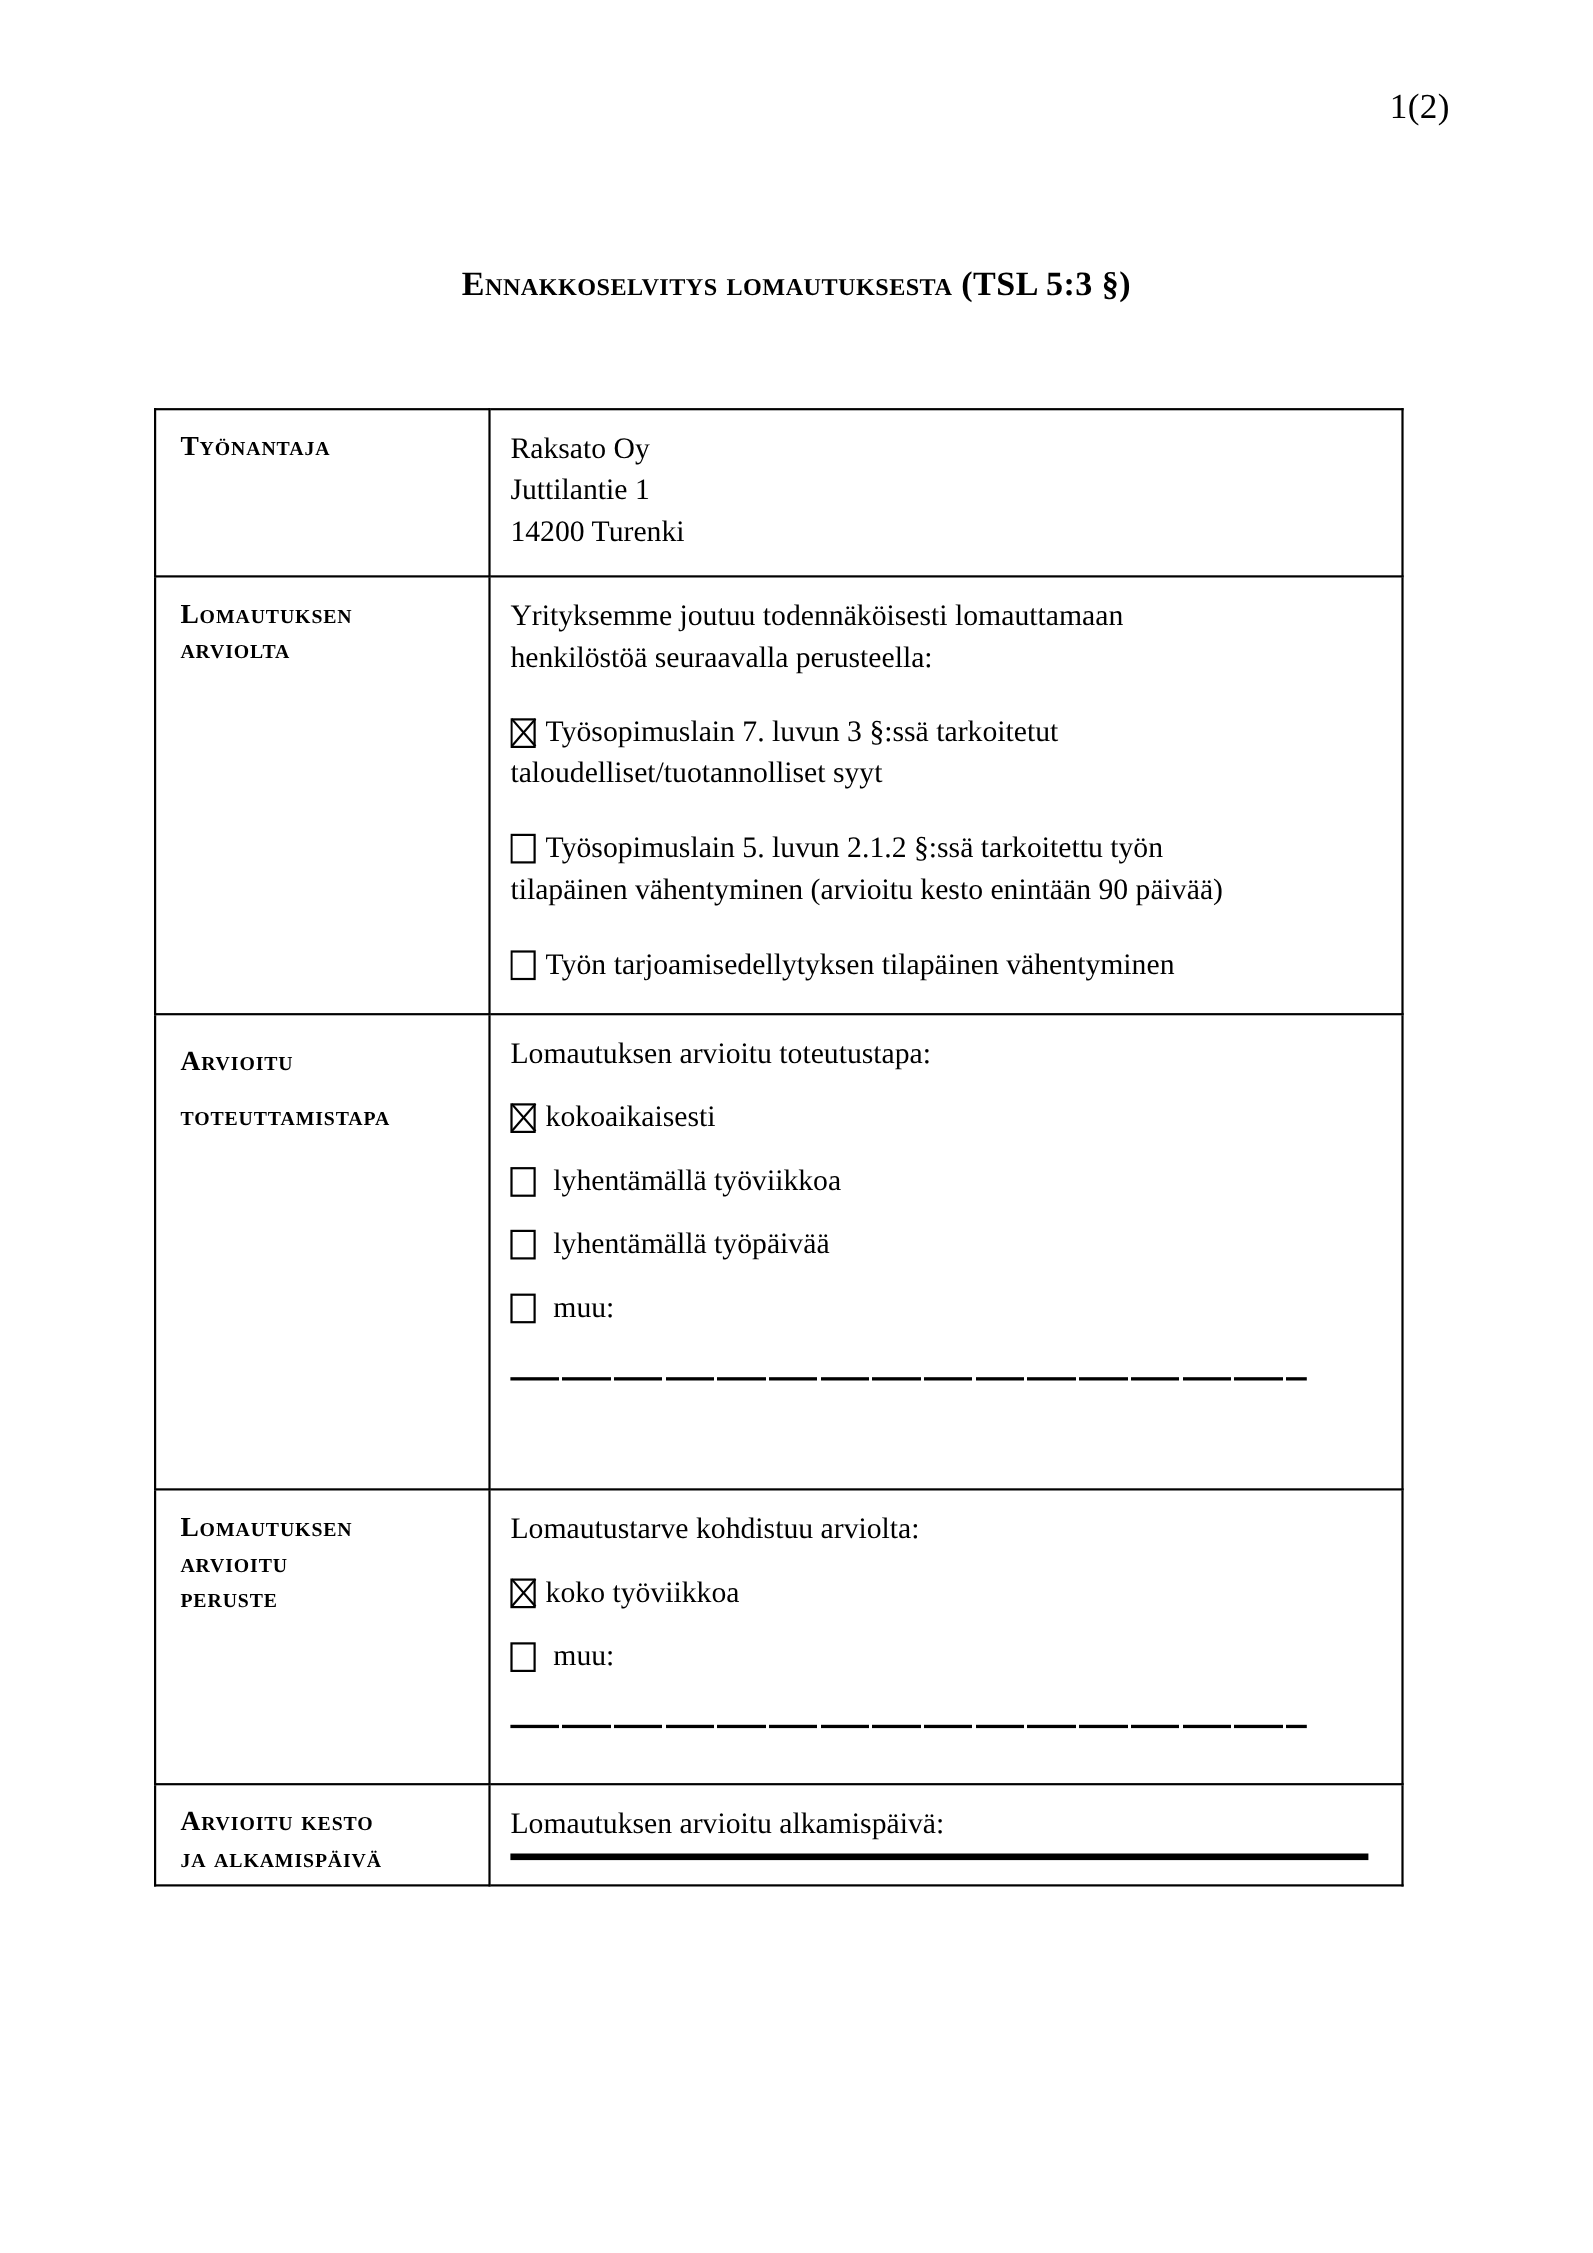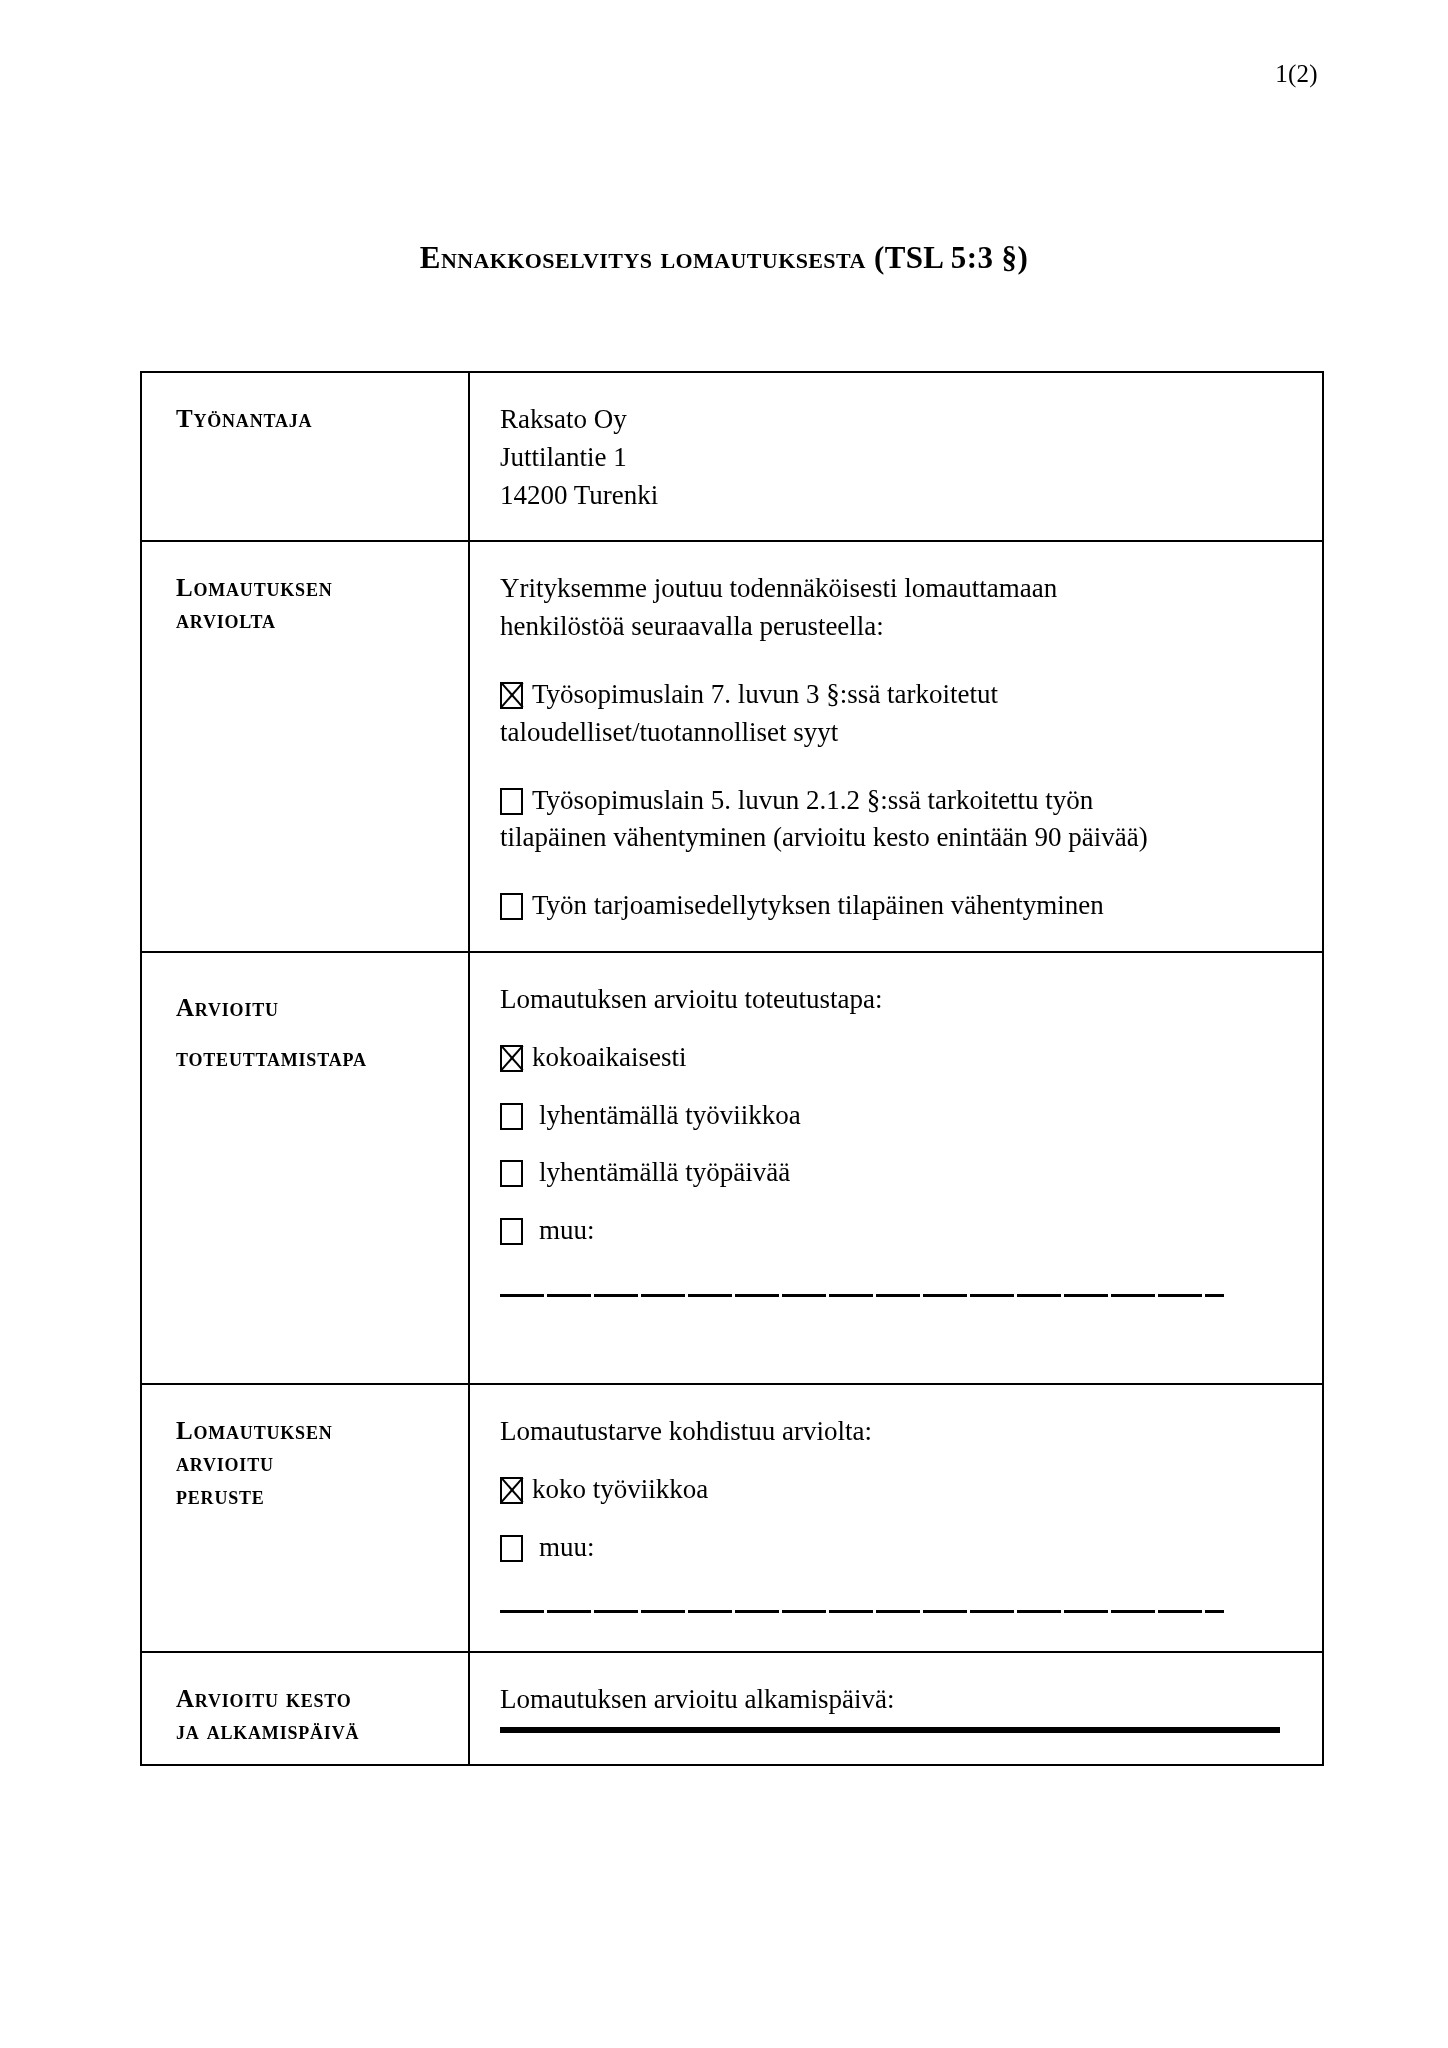--- a/index.html
+++ b/index.html
@@ -19,23 +19,23 @@
   .page {
     position: absolute;
     inset: 0;
     width: 1448px;
     height: 2048px;
   }
 
   
   .page-number {
     position: absolute;
-    top: 60px;
+    top: 78px;
     right: 130px;
-    font-size: 25px;
+    font-size: 32px;
     letter-spacing: 0.3px;
     white-space: nowrap;
   }
 
   
   .doc-title {
     position: absolute;
     top: 240px;
     left: 0;
     width: 1448px;
@@ -56,21 +56,21 @@
     position: absolute;
     left: 140px;
     top: 371px;
     width: 1118px;
     border-collapse: collapse;
     table-layout: fixed;
   }
   .form-table td {
     border: 2px solid #000000;
     vertical-align: top;
-    padding: 16px;
+    padding: 4px;
   }
   .col-label {
     width: 294px;
   }
   .col-body {
     width: 820px;
   }
 
   .label-cell {
     padding: 14px 0 0 18px;

